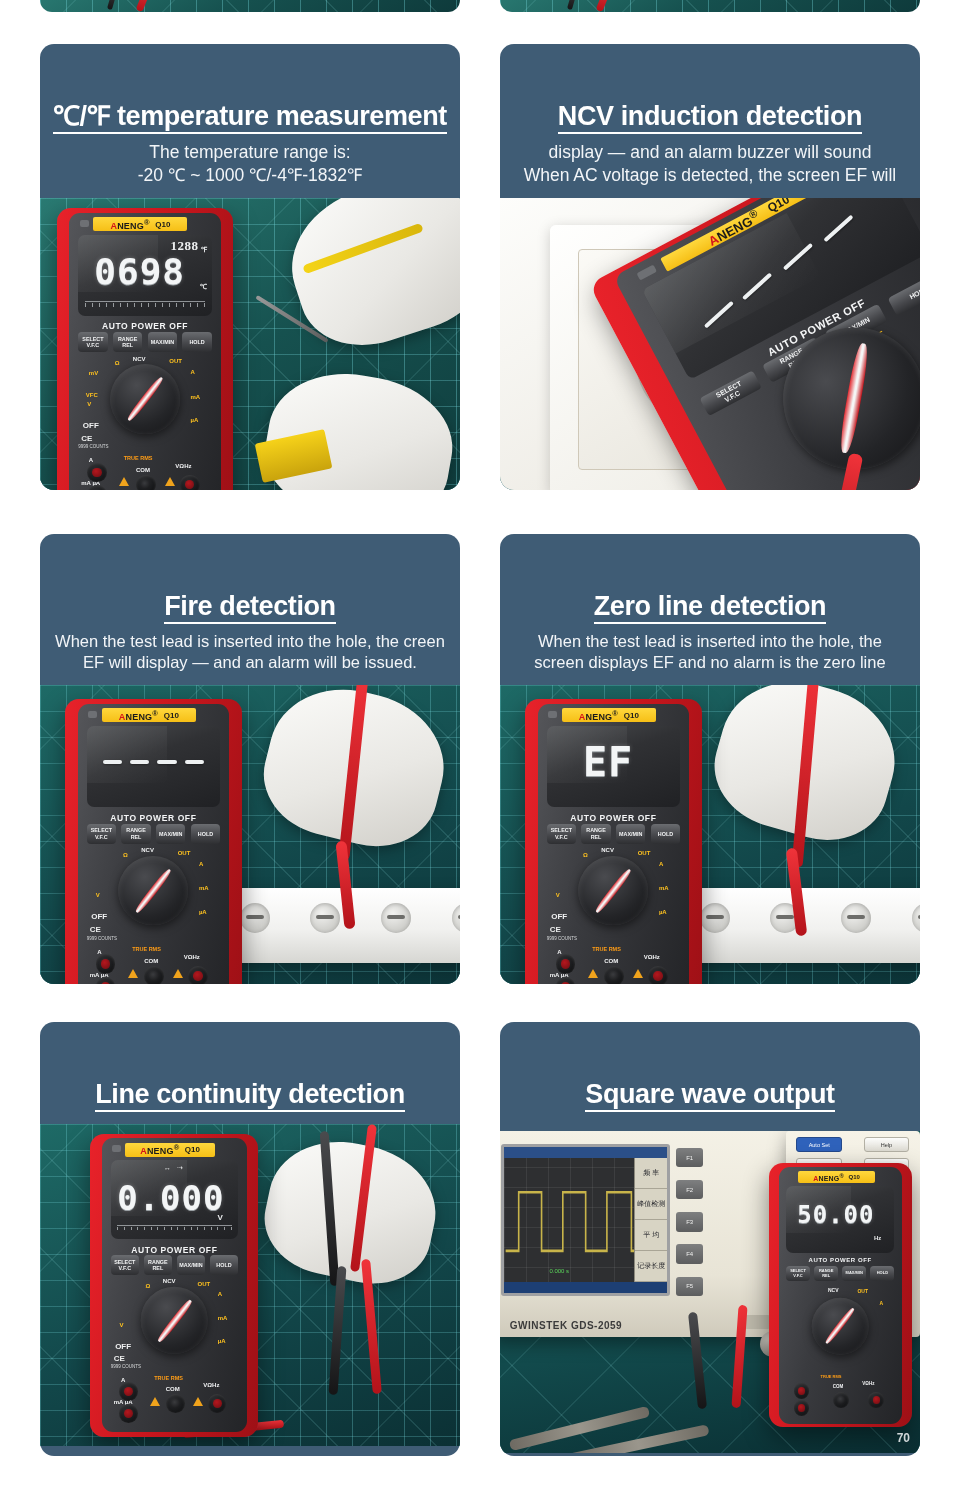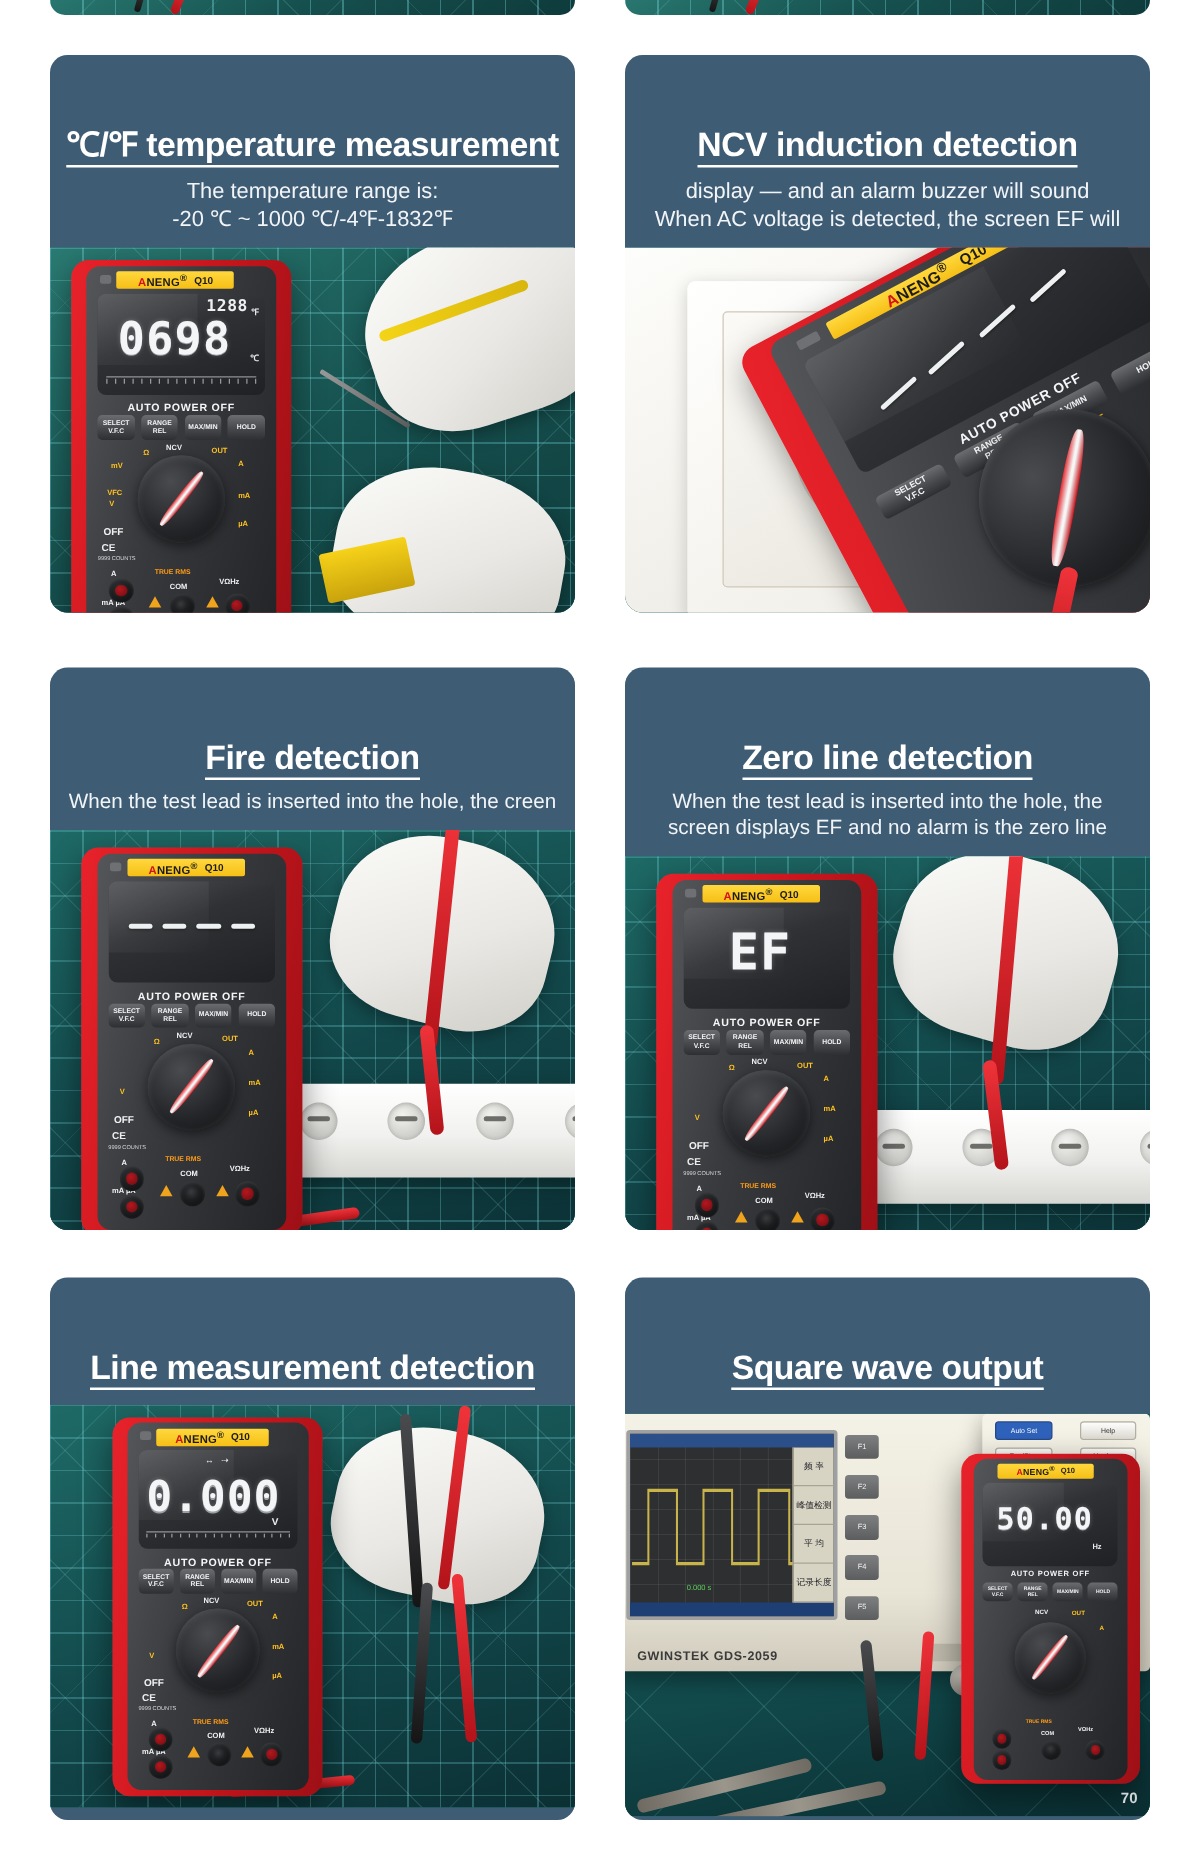--- a/index.html
+++ b/index.html
@@ -526,21 +526,21 @@
       <div class="dmm" style="left:4%; top:3%; width:42%; height:94%;">
         <div class="dmm-body">
           <div class="dmm-led"></div>
           <div class="dmm-label">
             <span class="dmm-brand"><span class="a">A</span>NENG<sup>®</sup></span>
             <span class="dmm-model">Q10</span>
           </div>
 
           <div class="dmm-screen">
             <div class="screen-gloss"></div>
-            <div class="seg-sub" style="font-size:13px;">1288</div>
+            <div class="seg-sub" style="font-size:13px;font-family:Liberation Serif, serif;">1288</div>
             <div class="seg-unit-tr">℉</div>
             <div class="seg-main" style="font-size:36px;">0698</div>
             <div class="seg-unit-br">℃</div>
             <div class="bargraph">
               <span></span>
                 <span></span>
                 <span></span>
                 <span></span>
                 <span></span>
                 <span></span>
@@ -690,20 +690,21 @@
 
       <div class="lead red" style="right:16%;bottom:-6%;width:14px;height:30%;transform:rotate(12deg);"></div>
     </div>
   </div>
 
   <div class="card" style="left:40px; top:534px; height:450px;">
     <div class="card-hdr">
       <div class="card-title">Fire detection</div>
       <div class="card-sub tight">
         <span class="sub-line">When the test lead is inserted into the hole, the creen</span>
+        <span class="sub-line">EF will display — and an alarm will be issued.</span>
       </div>
     </div>
     <div class="photo" style="height:338px;">
       <div class="mat dark"></div>
       <div class="mat-diag"></div>
 
       <div class="strip">
         <div class="strip-hole" style="left:6%;">
             <i></i>
           </div>
@@ -903,21 +904,21 @@
                 <i></i>
               </div>
           </div>
         </div>
       </div>
     </div>
   </div>
 
   <div class="card" style="left:40px; top:1022px; height:434px;">
     <div class="card-hdr">
-      <div class="card-title">Line measurement detection</div>
+      <div class="card-title">Line continuity detection</div>
     </div>
     <div class="photo" style="height:322px;">
       <div class="mat dark"></div>
       <div class="mat-diag"></div>
 
       <div class="hand" style="right:6%;top:6%;width:40%;height:42%;transform:rotate(12deg);"></div>
       <div class="lead black" style="right:30%;top:2%;width:9px;height:48%;transform:rotate(-4deg);"></div>
       <div class="lead red" style="right:22%;top:0%;width:9px;height:46%;transform:rotate(7deg);"></div>
       <div class="lead black" style="right:28%;top:44%;width:9px;height:40%;transform:rotate(4deg);"></div>
       <div class="lead red" style="right:20%;top:42%;width:9px;height:42%;transform:rotate(-5deg);"></div>

